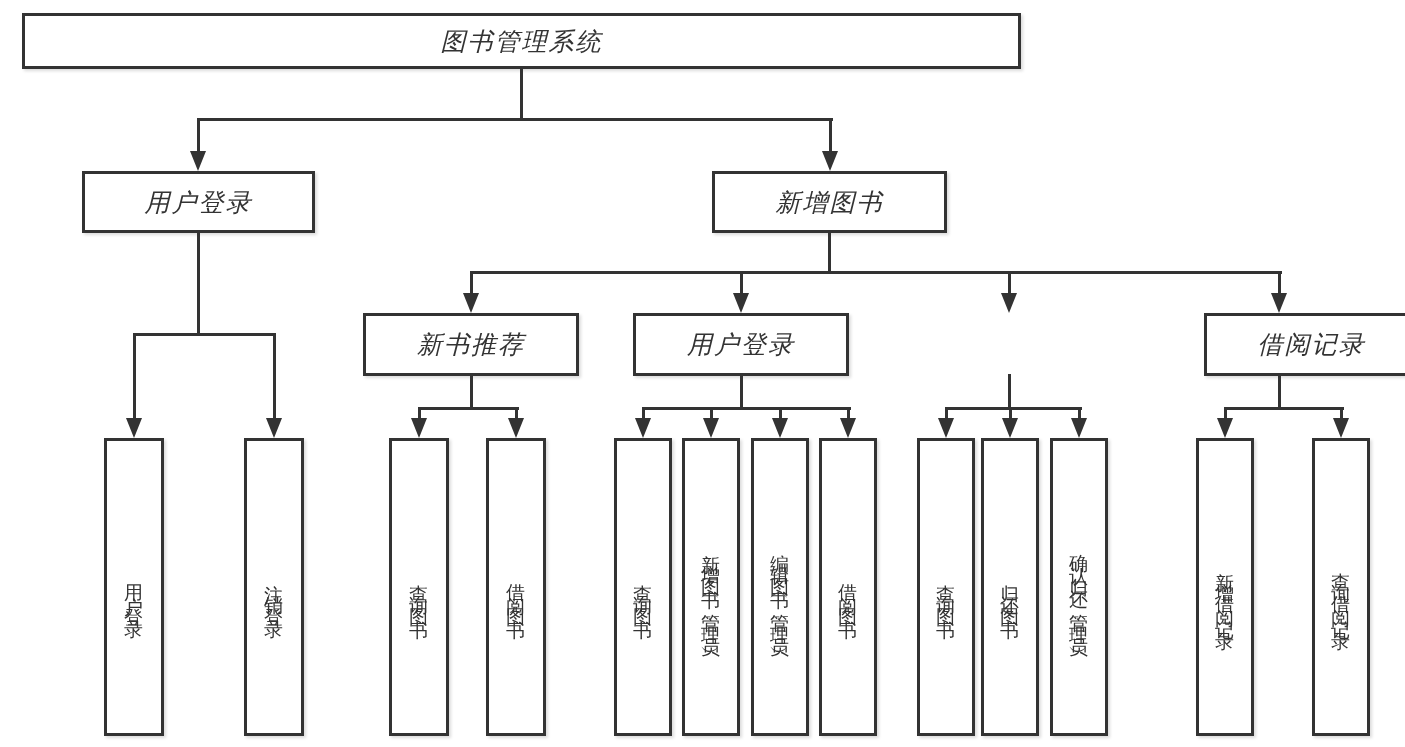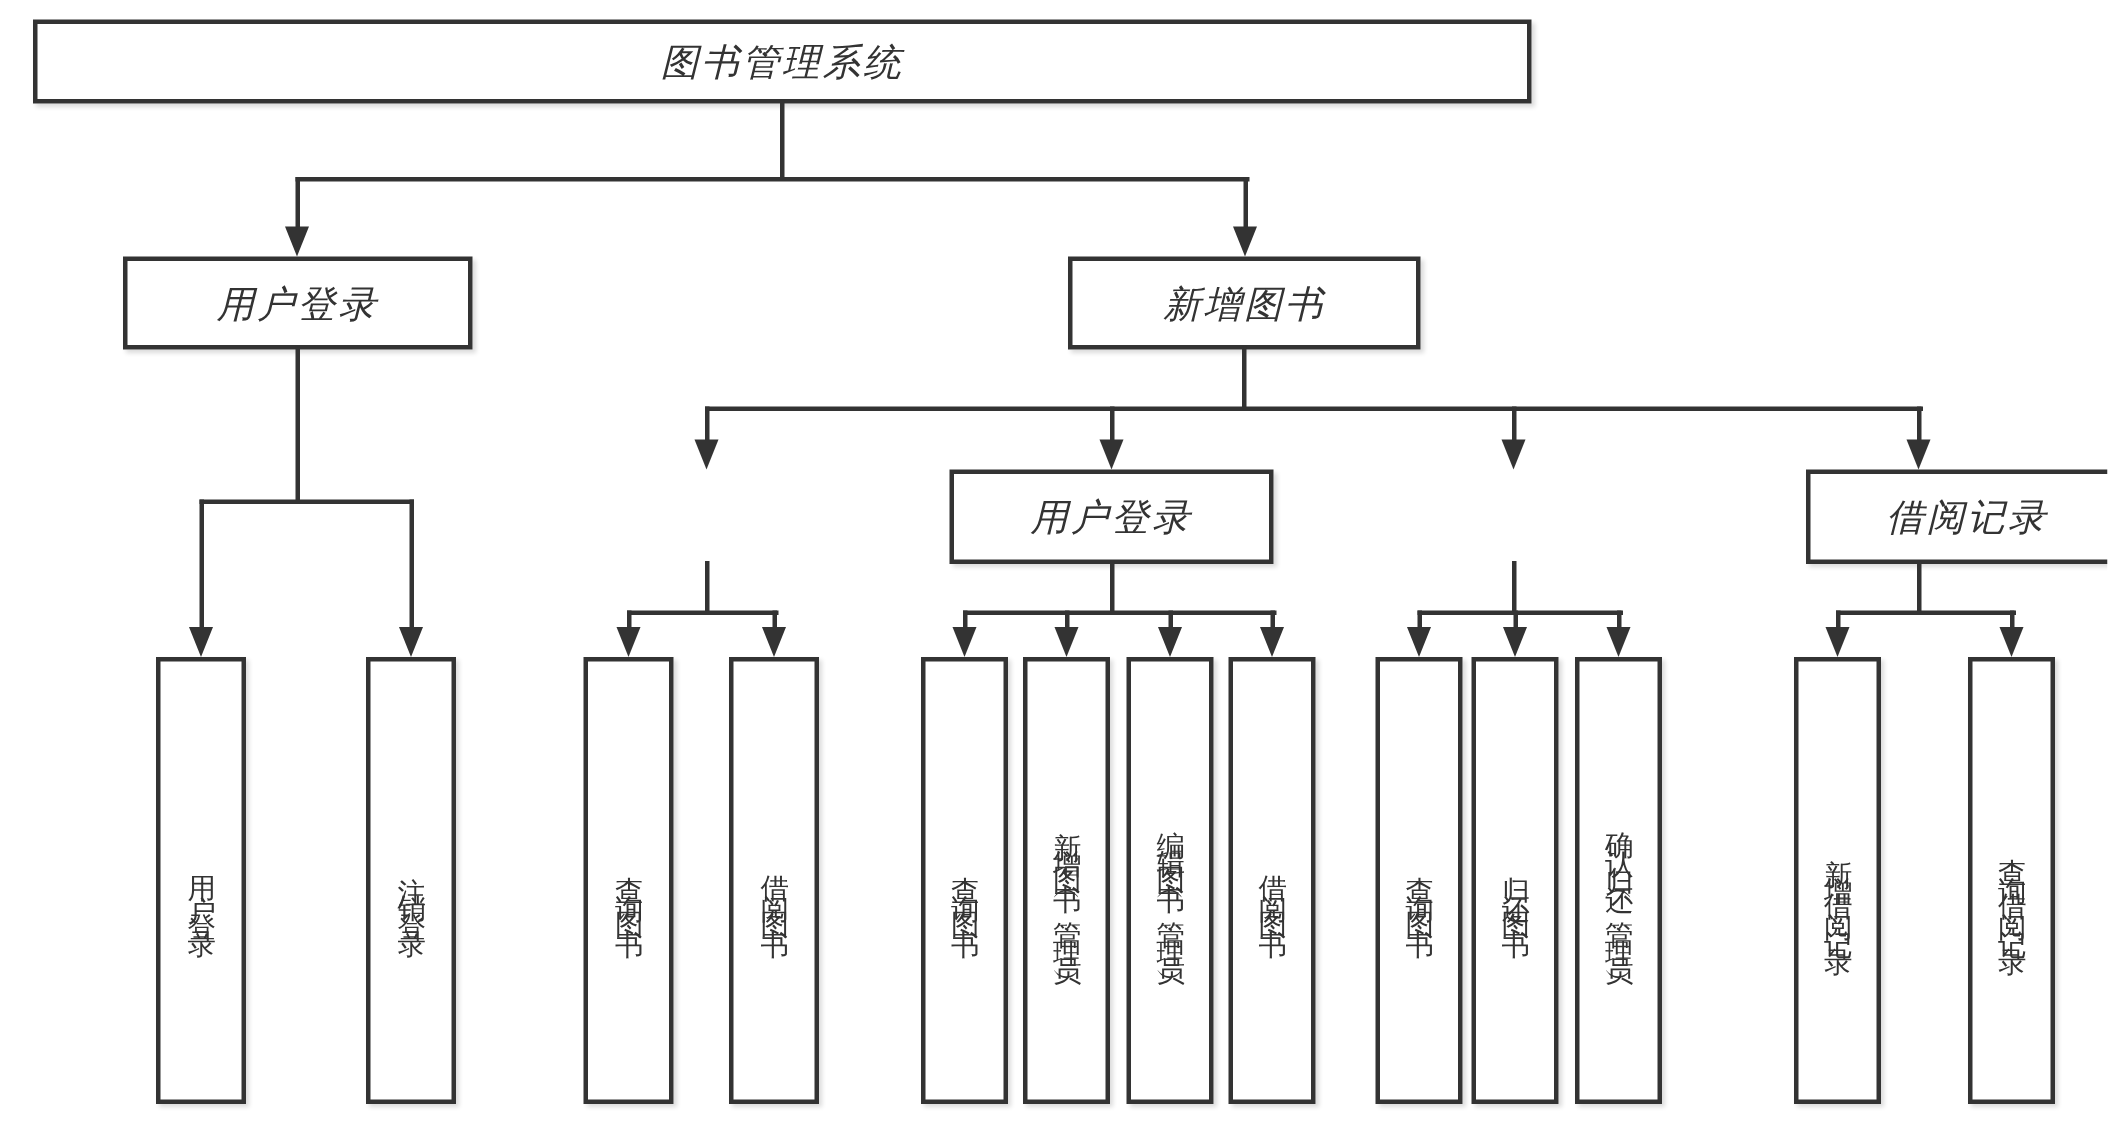--- a/index.html
+++ b/index.html
@@ -31,20 +31,21 @@
 </head>
 <body>
 
 <div class="canvas">
 
   <div class="box hlabel" style="left:22px;top:13px;width:999px;height:56px;">图书管理系统</div>
 
   <div class="box hlabel" style="left:82px;top:171px;width:233px;height:62px;">用户登录</div>
   <div class="box hlabel" style="left:712px;top:171px;width:235px;height:62px;">新增图书</div>
 
+  <div class="box hlabel" style="left:363px;top:313px;width:216px;height:63px;">新书推荐</div>
   <div class="box hlabel" style="left:633px;top:313px;width:216px;height:63px;">用户登录</div>
   <div class="box hlabel" style="left:1204px;top:313px;width:215px;height:63px;">借阅记录</div>
 
   <div class="box" style="left:104px;top:438px;width:60px;height:298px;">
     <span class="vtext">用户登录</span>
   </div>
   <div class="box" style="left:244px;top:438px;width:60px;height:298px;">
     <span class="vtext">注销登录</span>
   </div>
 

